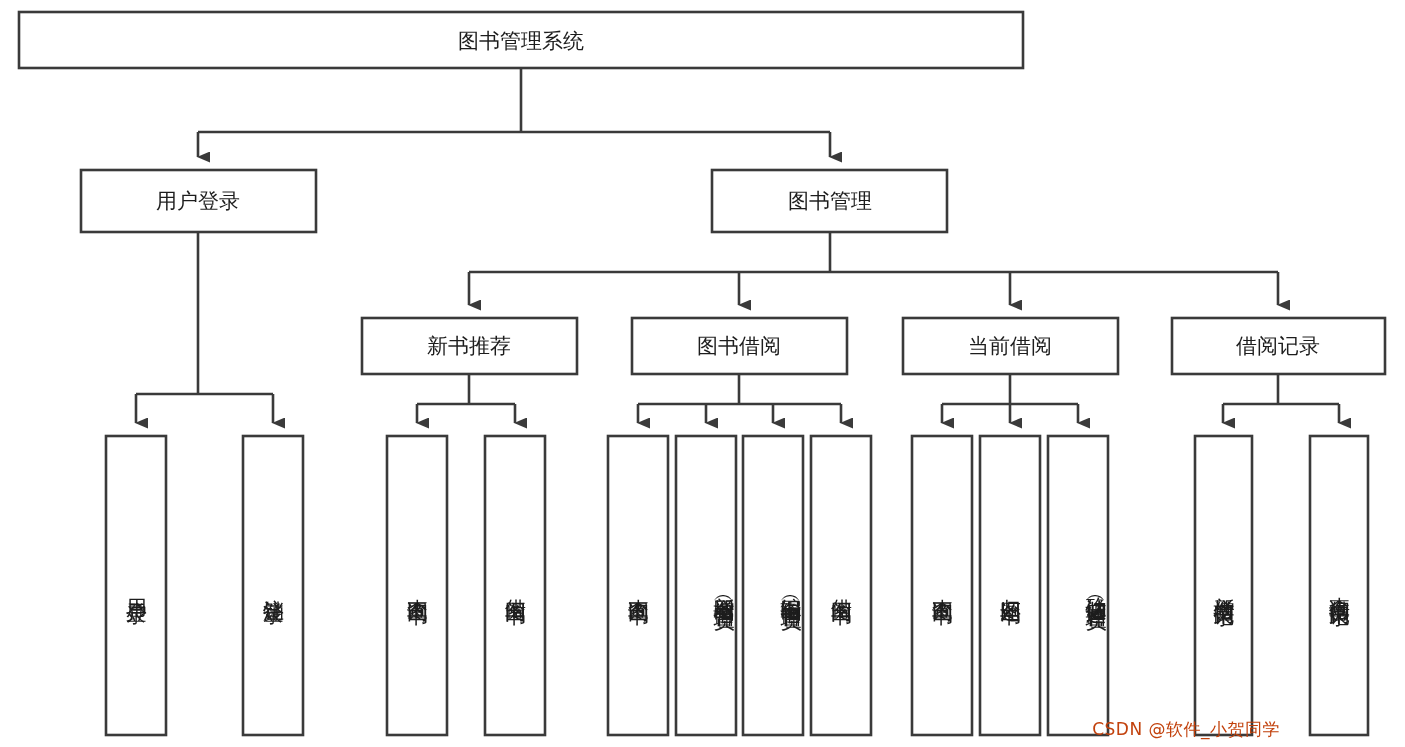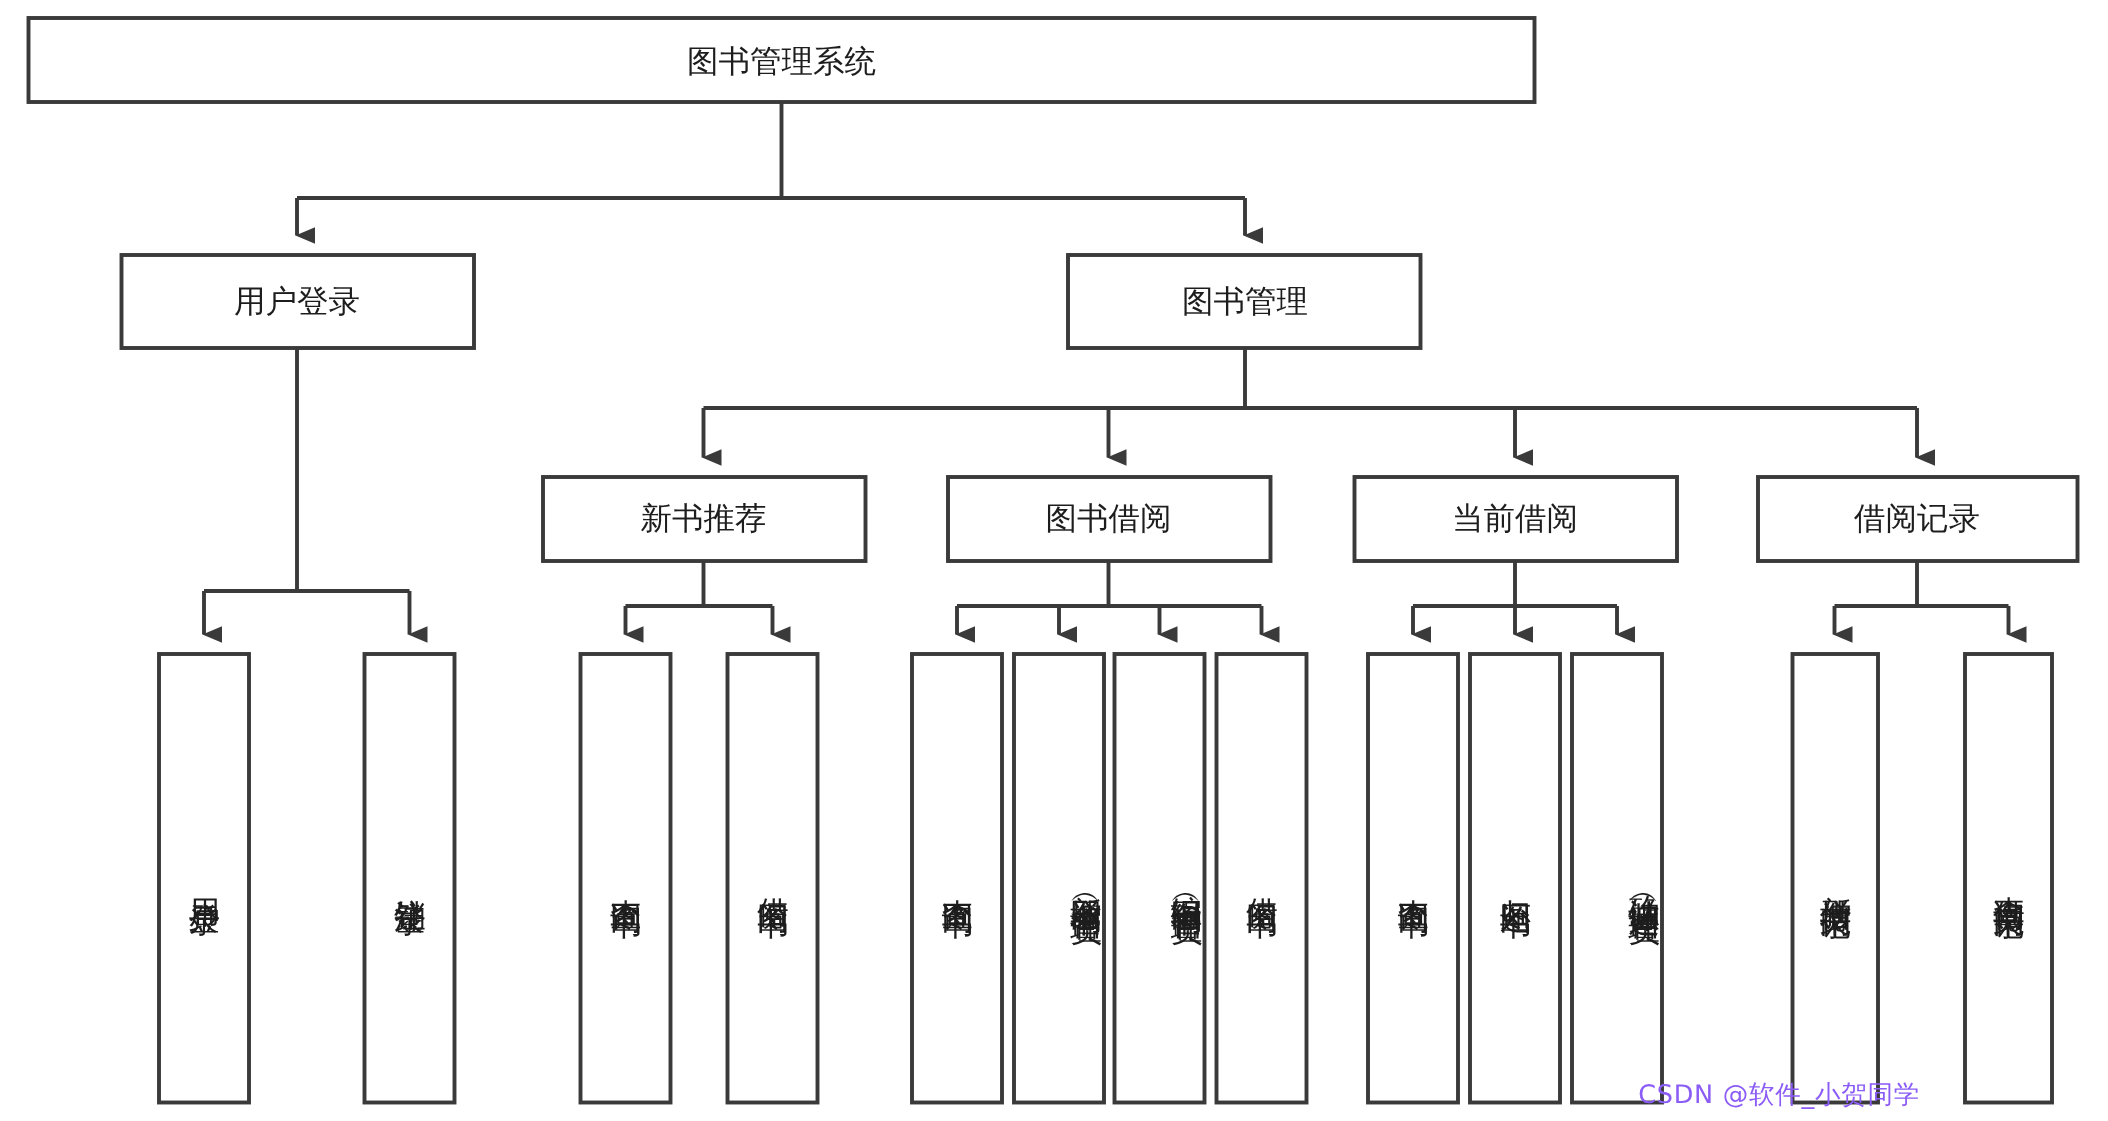--- a/index.html
+++ b/index.html
@@ -63,21 +63,21 @@
     text-align: center;
     white-space: nowrap;
     pointer-events: none;
   }
   .watermark {
     position: absolute;
     right: 16px;
     bottom: 6px;
     font-family: "DejaVu Sans", "Liberation Sans", sans-serif;
     font-size: 17px;
-    color: #8b5cf6;
+    color: #c2410c;
     white-space: nowrap;
     letter-spacing: 0.5px;
   }
 </style>
 </head>
 <body>
 
 <div id="diagram-root">
 
   <svg class="tree-canvas" viewBox="0 0 1405 747" xmlns="http://www.w3.org/2000/svg">

